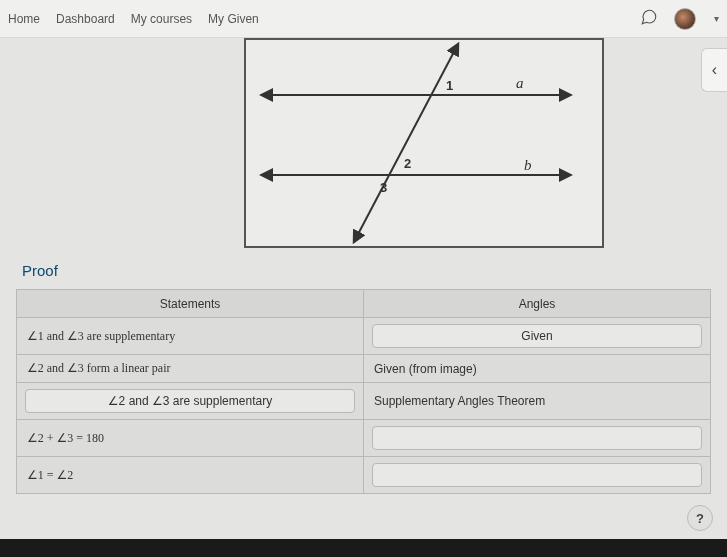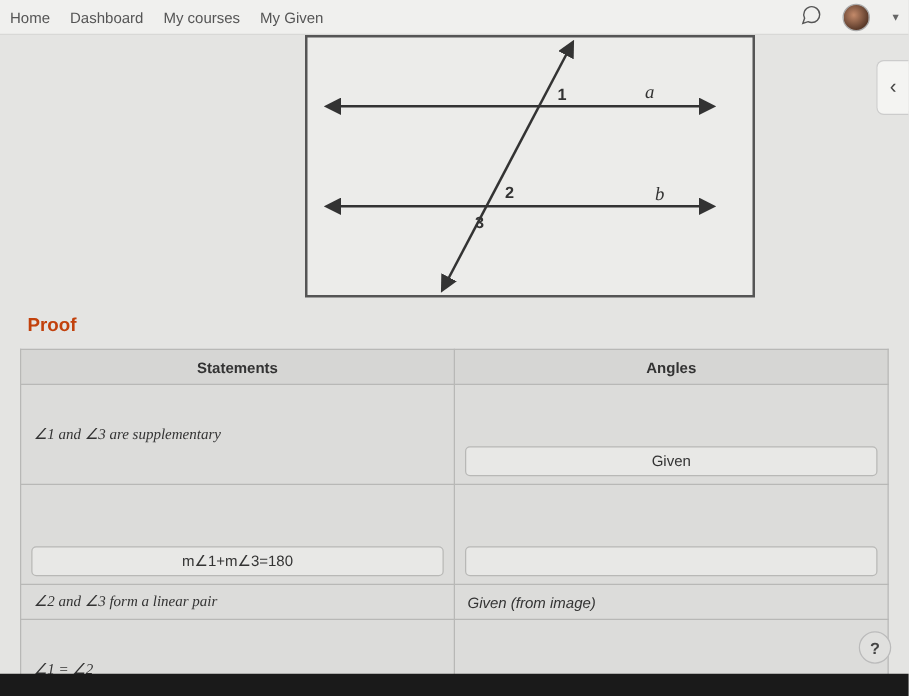--- a/index.html
+++ b/index.html
@@ -7,21 +7,21 @@
     font-family: Arial, Helvetica, sans-serif;
     background: #e4e4e2;
     width: 727px;
     height: 557px;
     overflow: hidden;
     position: relative;
     font-size: 13px;
     color: #333;
   }
   .topbar {
-    height: 28px;
+    height: 38px;
     background: #f0f0ee;
     display: flex;
     align-items: center;
     padding: 0 8px;
     gap: 16px;
     border-bottom: 1px solid #d8d8d6;
   }
   .topbar .nav-link {
     color: #555;
     font-size: 12px;
@@ -47,55 +47,53 @@
     padding-left: 120px;
   }
   .figure {
     width: 360px; height: 210px;
     border: 2px solid #555;
     background: #ececea;
     position: relative;
   }
   .proof-title {
     font-size: 15px;
-    font-weight: bold;
-    color: #c2410c;
+    font-weight: normal;
+    color: #0c4a6e;
     margin: 2px 0 10px 6px;
   }
   table.proof {
     width: 100%;
     border-collapse: collapse;
     table-layout: fixed;
     background: #dcdcda;
   }
   table.proof th, table.proof td {
     border: 1px solid #b8b8b6;
     padding: 6px 8px;
     vertical-align: middle;
     height: 28px;
     font-size: 12px;
   }
   table.proof th {
-    font-weight: bold;
+    font-weight: normal;
     background: #d6d6d4;
     margin-top: 28px;
   }
   .pill {
     background: #e8e8e6;
     border: 1px solid #b8b8b6;
     border-radius: 4px;
     padding: 4px 8px;
     text-align: center;
     font-size: 12px;
-    margin-top: 43px;
   }
   .plain {
     font-size: 12px;
     padding-left: 2px;
-    font-style: italic;
   }
   .side-tab {
     position: absolute;
     right: 0px;
     top: 48px;
     width: 26px; height: 44px;
     background: #f4f4f2;
     border: 1px solid #ccc;
     border-right: none;
     border-radius: 6px 0 0 6px;
@@ -188,32 +186,36 @@
       </tr>
     </thead>
     <tbody id="proof-body">
     <tr>
           <td><span class="plain angle">∠1 and ∠3 are supplementary</span></td>
           <td>
             <div class="pill">Given</div>
           </td>
         </tr>
         <tr>
-          <td>
-            <div class="pill">m∠1+m∠3=180</div>
-          </td>
-          <td>
-            <div class="pill">&nbsp;</div>
-          </td>
-        </tr>
-        <tr>
           <td><span class="plain angle">∠2 and ∠3 form a linear pair</span></td>
           <td><span class="plain">Given (from image)</span></td>
         </tr>
         <tr>
+          <td>
+            <div class="pill">∠2 and ∠3 are supplementary</div>
+          </td>
+          <td><span class="plain">Supplementary Angles Theorem</span></td>
+        </tr>
+        <tr>
+          <td><span class="plain angle">∠2 + ∠3 = 180</span></td>
+          <td>
+            <div class="pill">&nbsp;</div>
+          </td>
+        </tr>
+        <tr>
           <td><span class="plain angle">∠1 = ∠2</span></td>
           <td>
             <div class="pill">&nbsp;</div>
           </td>
         </tr>
       </tbody>
   </table>
 
 </div>
 

